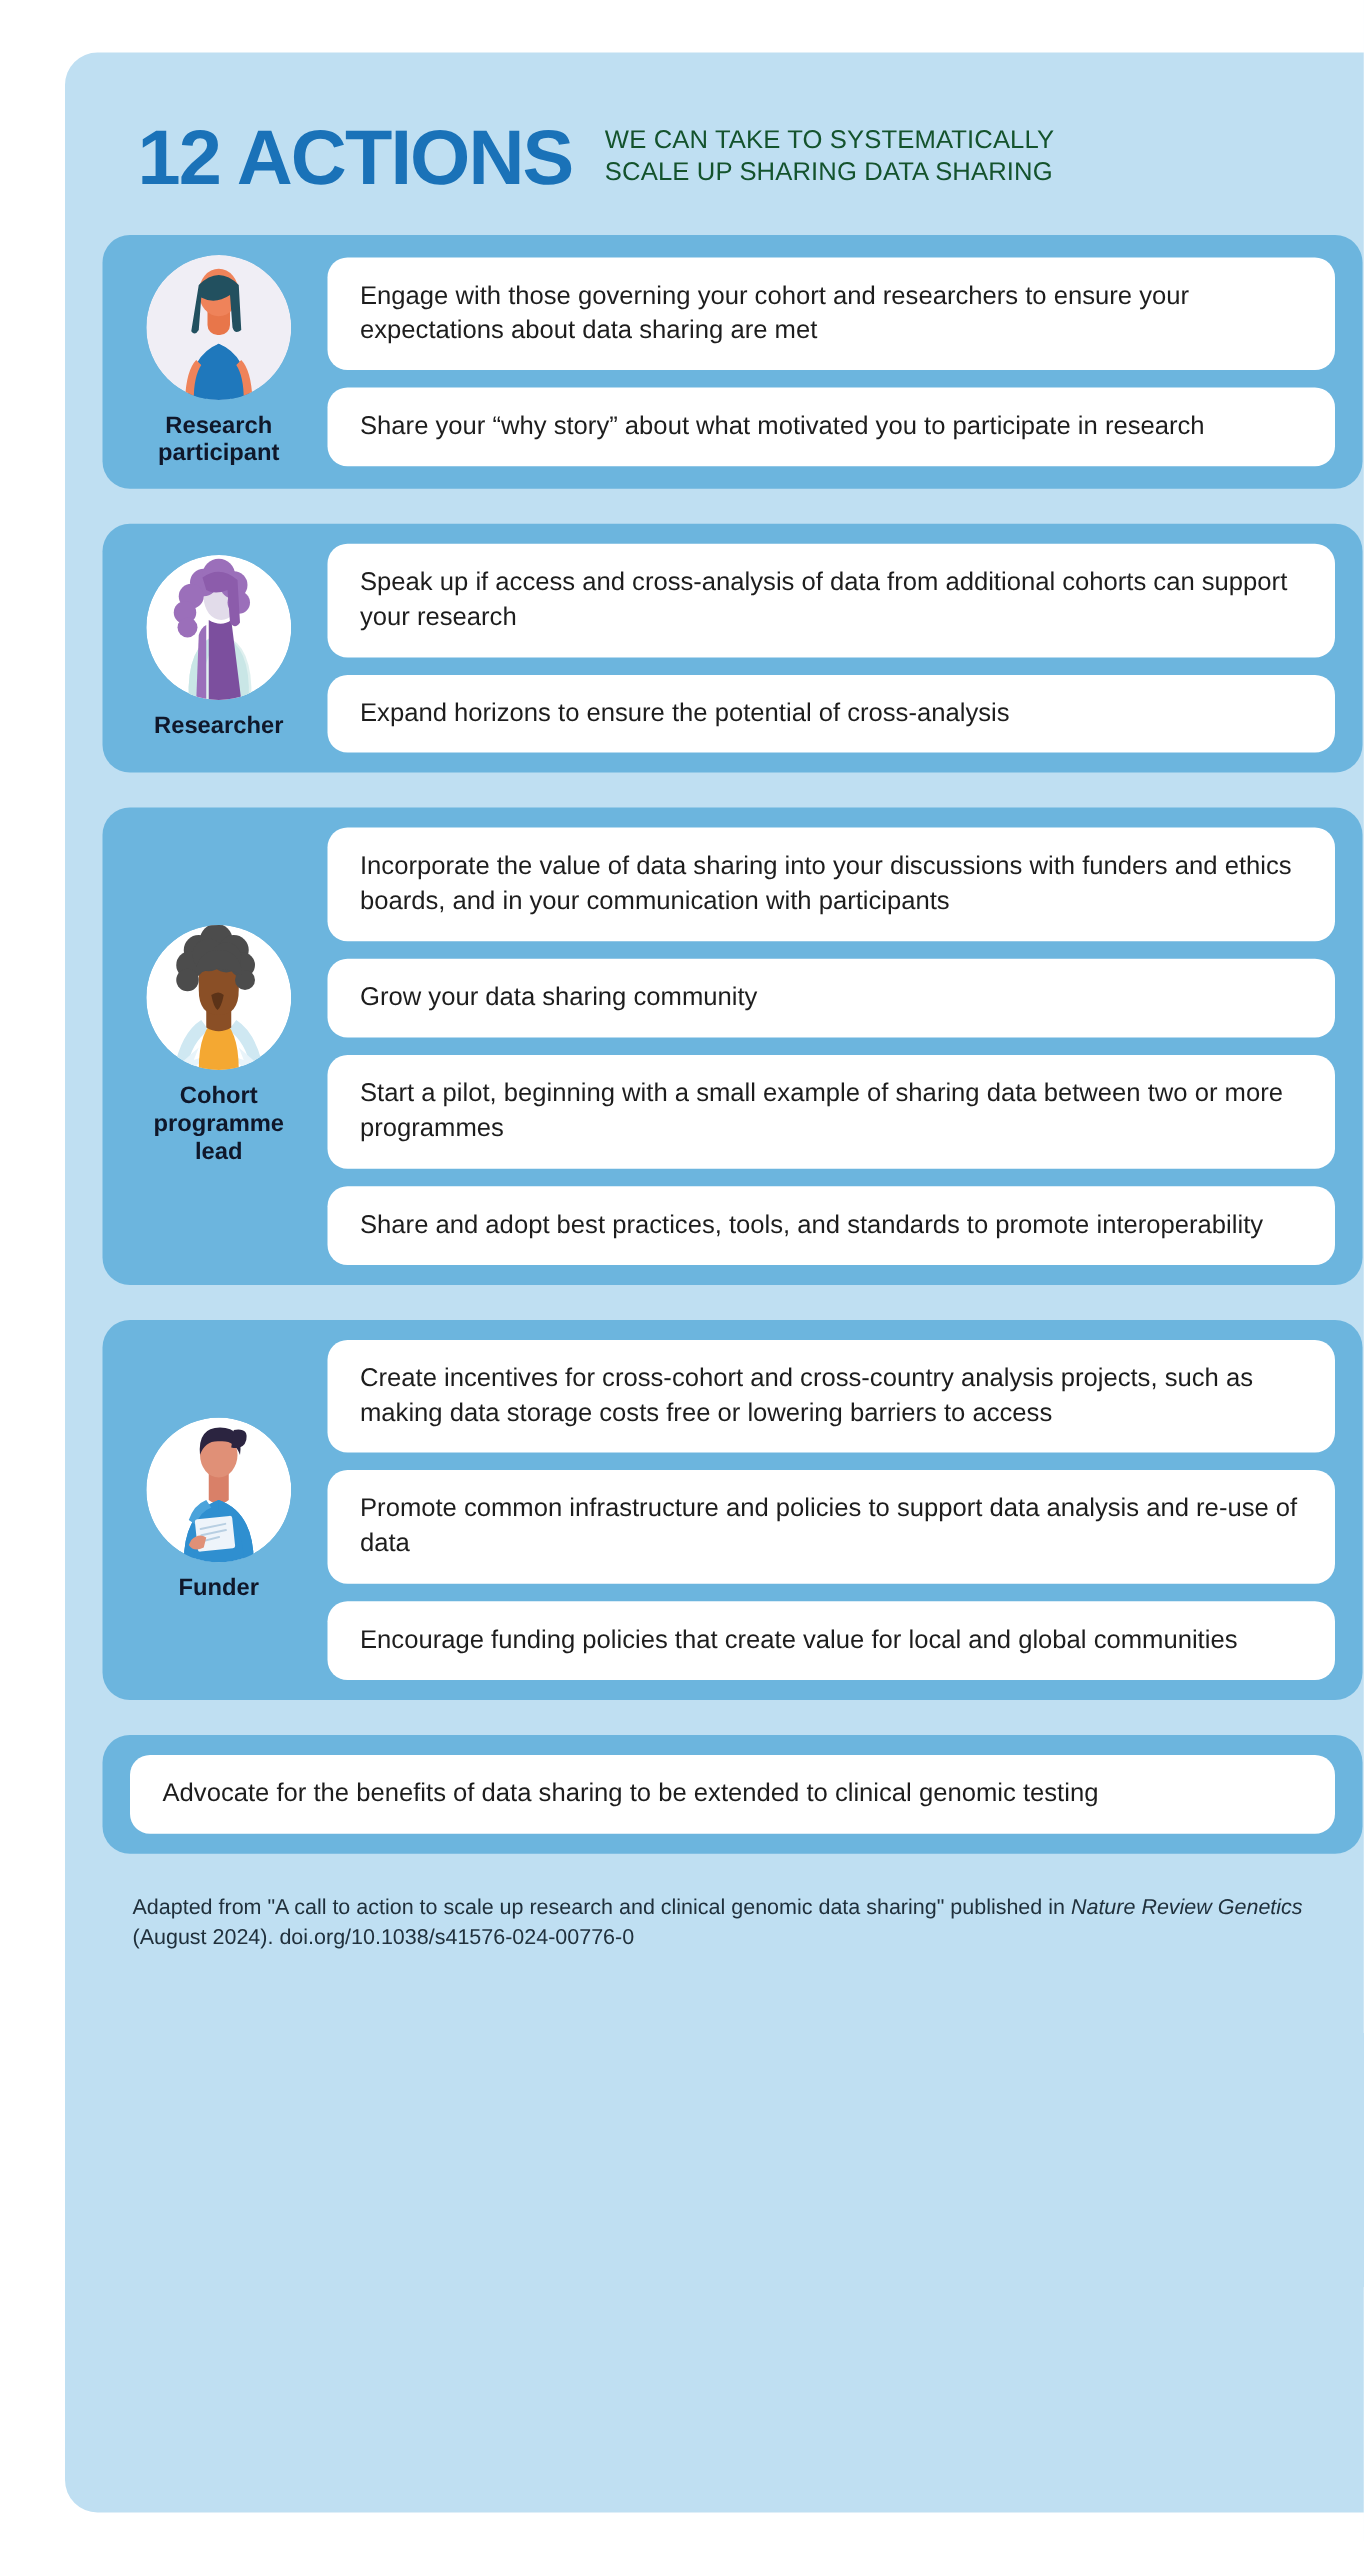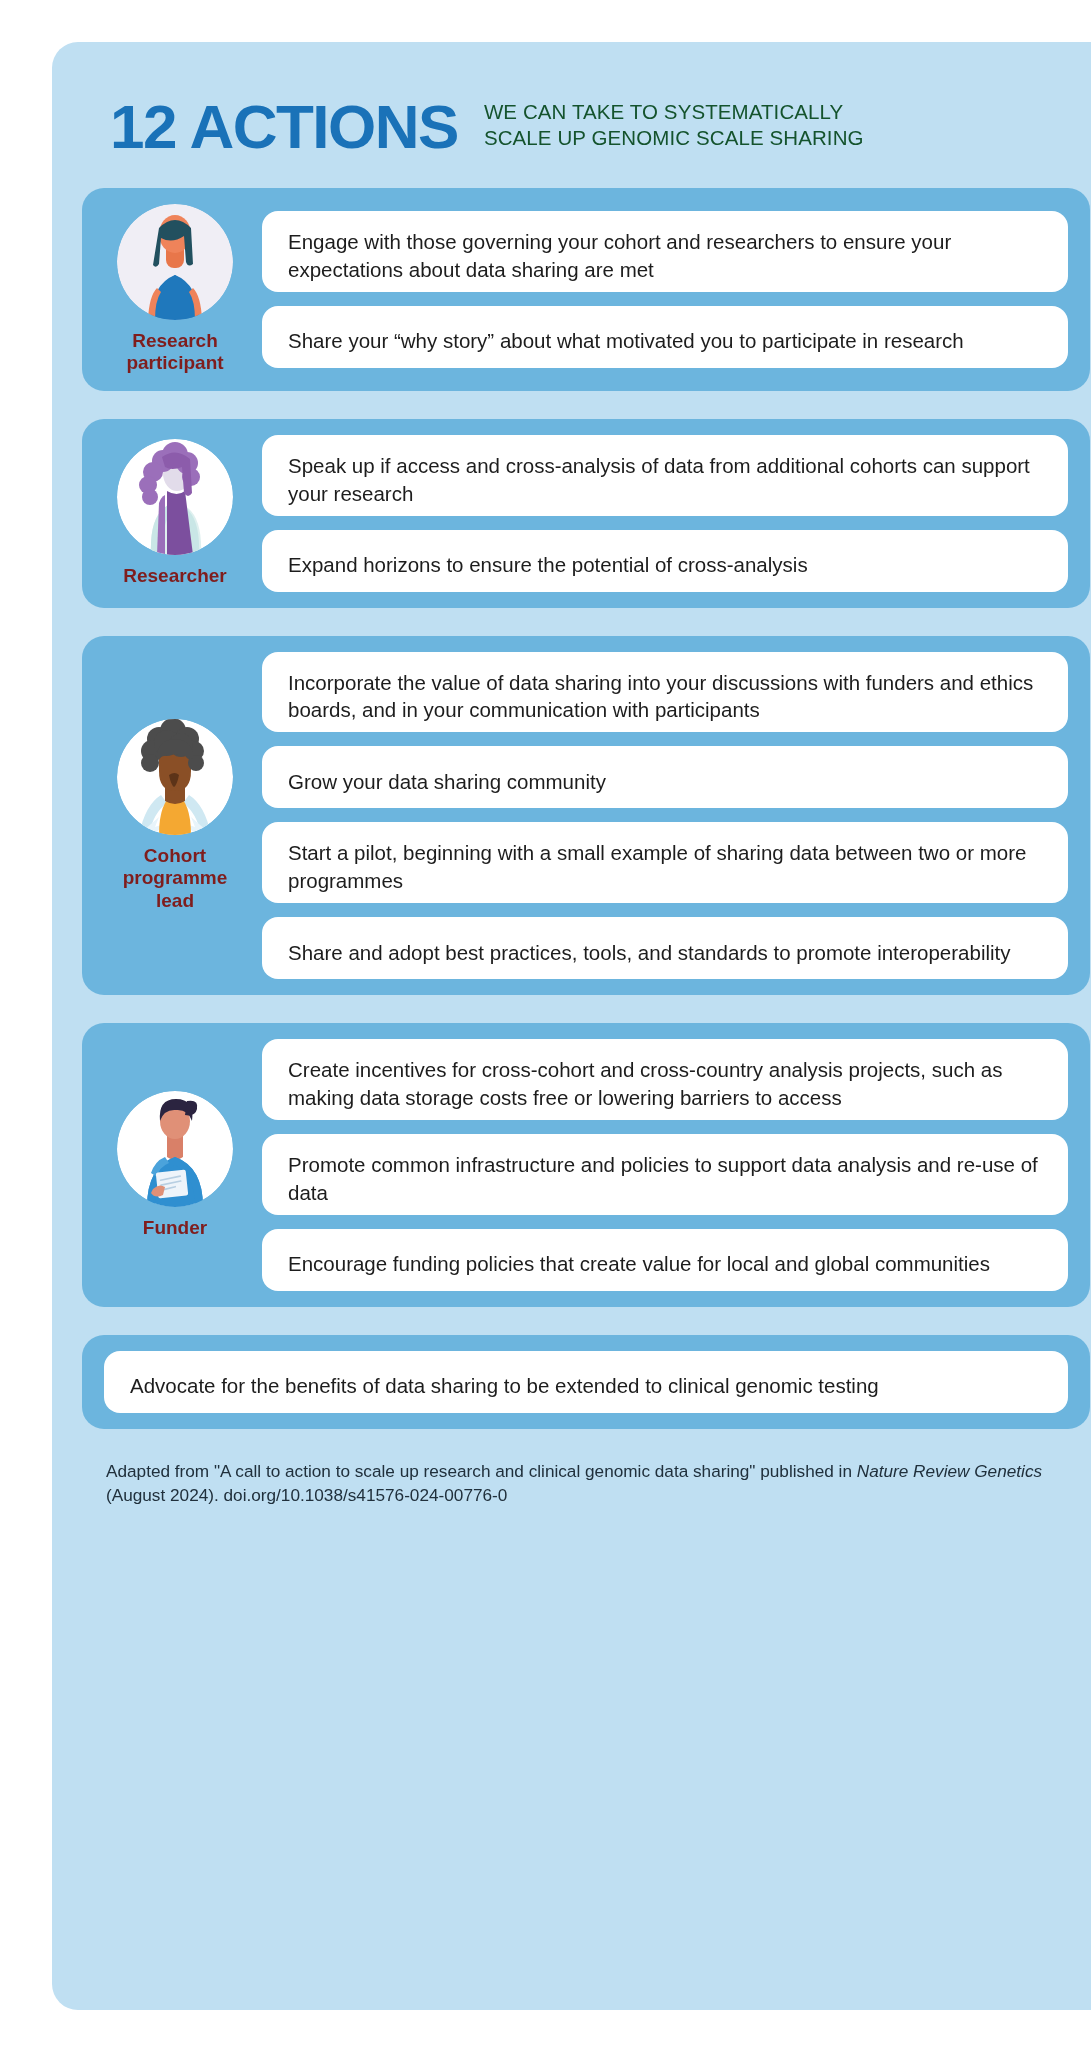--- a/index.html
+++ b/index.html
@@ -81,37 +81,37 @@
     border-radius: 50%;
     overflow: hidden;
     position: relative;
     flex: 0 0 auto;
   }
   .avatar svg { display: block; width: 116px; height: 116px; }
 
   .persona-label {
     font-size: 19px;
     font-weight: 700;
-    color: #7f1d1d;
+    color: #0f172a;
     text-align: center;
     line-height: 1.18;
   }
 
   .actions {
     flex: 1 1 auto;
     display: flex;
     flex-direction: column;
     gap: 14px;
     padding-left: 4px;
   }
 
   .action {
     background: #ffffff;
     border-radius: 16px;
-    padding: 17px 24px 8px 26px;
+    padding: 17px 24px 18px 26px;
     font-size: 20.5px;
     line-height: 1.36;
     color: #1d1d1d;
     min-height: 62px;
     display: flex;
     align-items: center;
   }
 
   
   .footer {
@@ -126,21 +126,21 @@
 </head>
 <body>
 
 <div id="poster">
   <div class="card">
 
     <div class="header">
       <div class="title">12 ACTIONS</div>
       <div class="subtitle">
         <div>WE CAN TAKE TO SYSTEMATICALLY</div>
-        <div>SCALE UP GENOMIC SCALE SHARING</div>
+        <div>SCALE UP SHARING DATA SHARING</div>
       </div>
     </div>
 
     <div class="sections" id="sections">
         <div class="section">
           <div class="persona">
             <div class="avatar">
     <svg viewBox="0 0 116 116">
       <circle cx="58" cy="58" r="58" fill="#f0eef5"></circle>
       <g>

